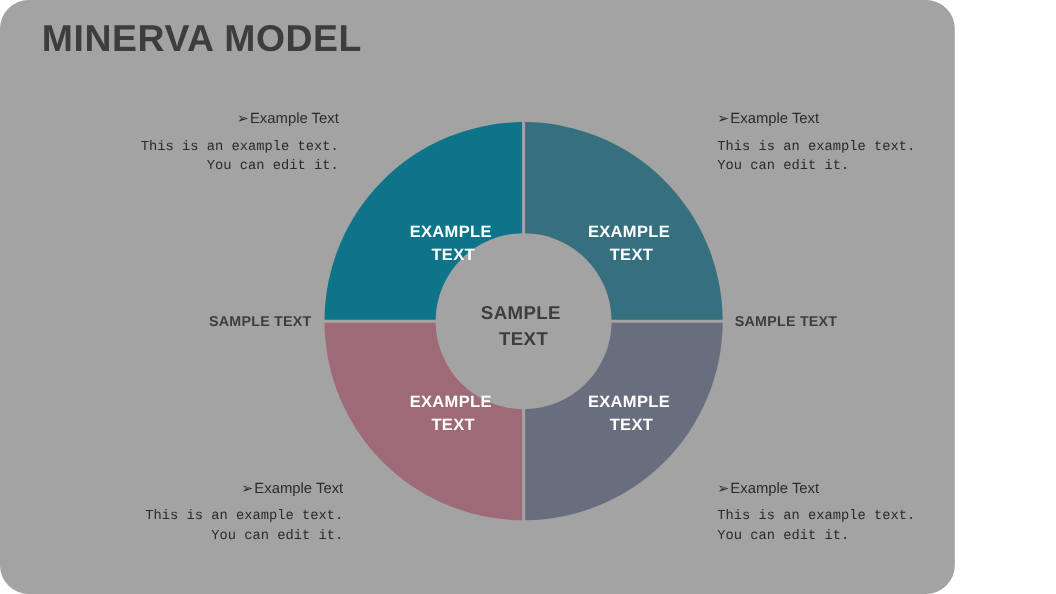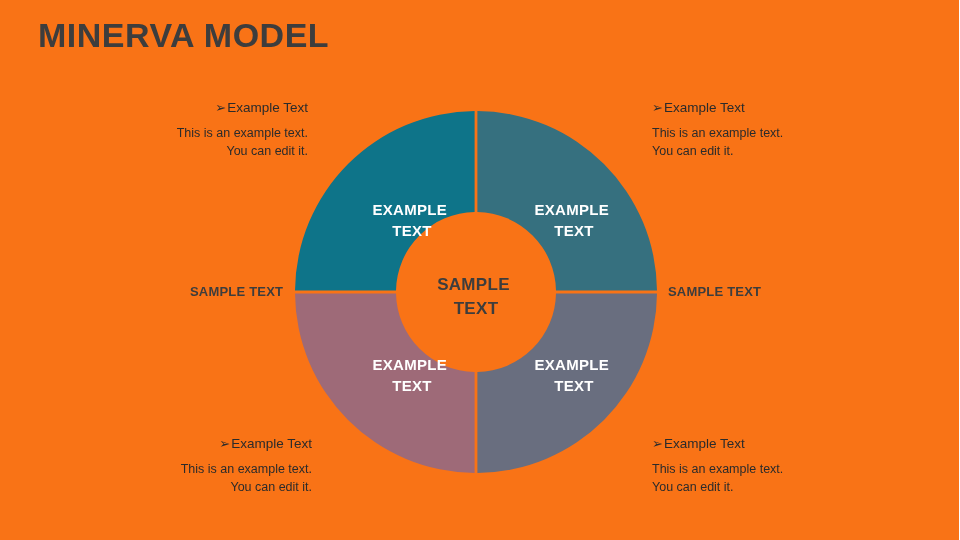--- a/index.html
+++ b/index.html
@@ -8,23 +8,24 @@
   }
   body {
     width: 960px;
     height: 540px;
     background: #ffffff;
     font-family: "Liberation Sans", sans-serif;
     overflow: hidden;
   }
   .slide {
     position: relative;
-    width: 959px;
+    width: 868px;
     height: 540px;
-    background: #f97316;
+    background: #a3a3a3;
+    border-radius: 26px;
   }
 
   
   .slide-title {
     position: absolute;
     left: 38px;
     top: 16px;
     font-size: 34px;
     font-weight: bold;
     color: #3d3d3d;
@@ -47,20 +48,21 @@
   .callout-bullet {
     font-size: 13px;
     color: #2b2b2b;
     margin-right: 1px;
   }
   .callout-body {
     margin-top: 8px;
     font-size: 12.5px;
     color: #2b2b2b;
     line-height: 1.42;
+    font-family: Liberation Mono, monospace;
   }
   .callout-body div { white-space: nowrap; }
 
   .align-right { text-align: right; }
   .align-left  { text-align: left; }
 
   .callout.tl { left: 118px; top: 100px; }
   .callout.tr { left: 652px; top: 100px; }
   .callout.bl { left: 122px; top: 436px; }
   .callout.br { left: 652px; top: 436px; }

